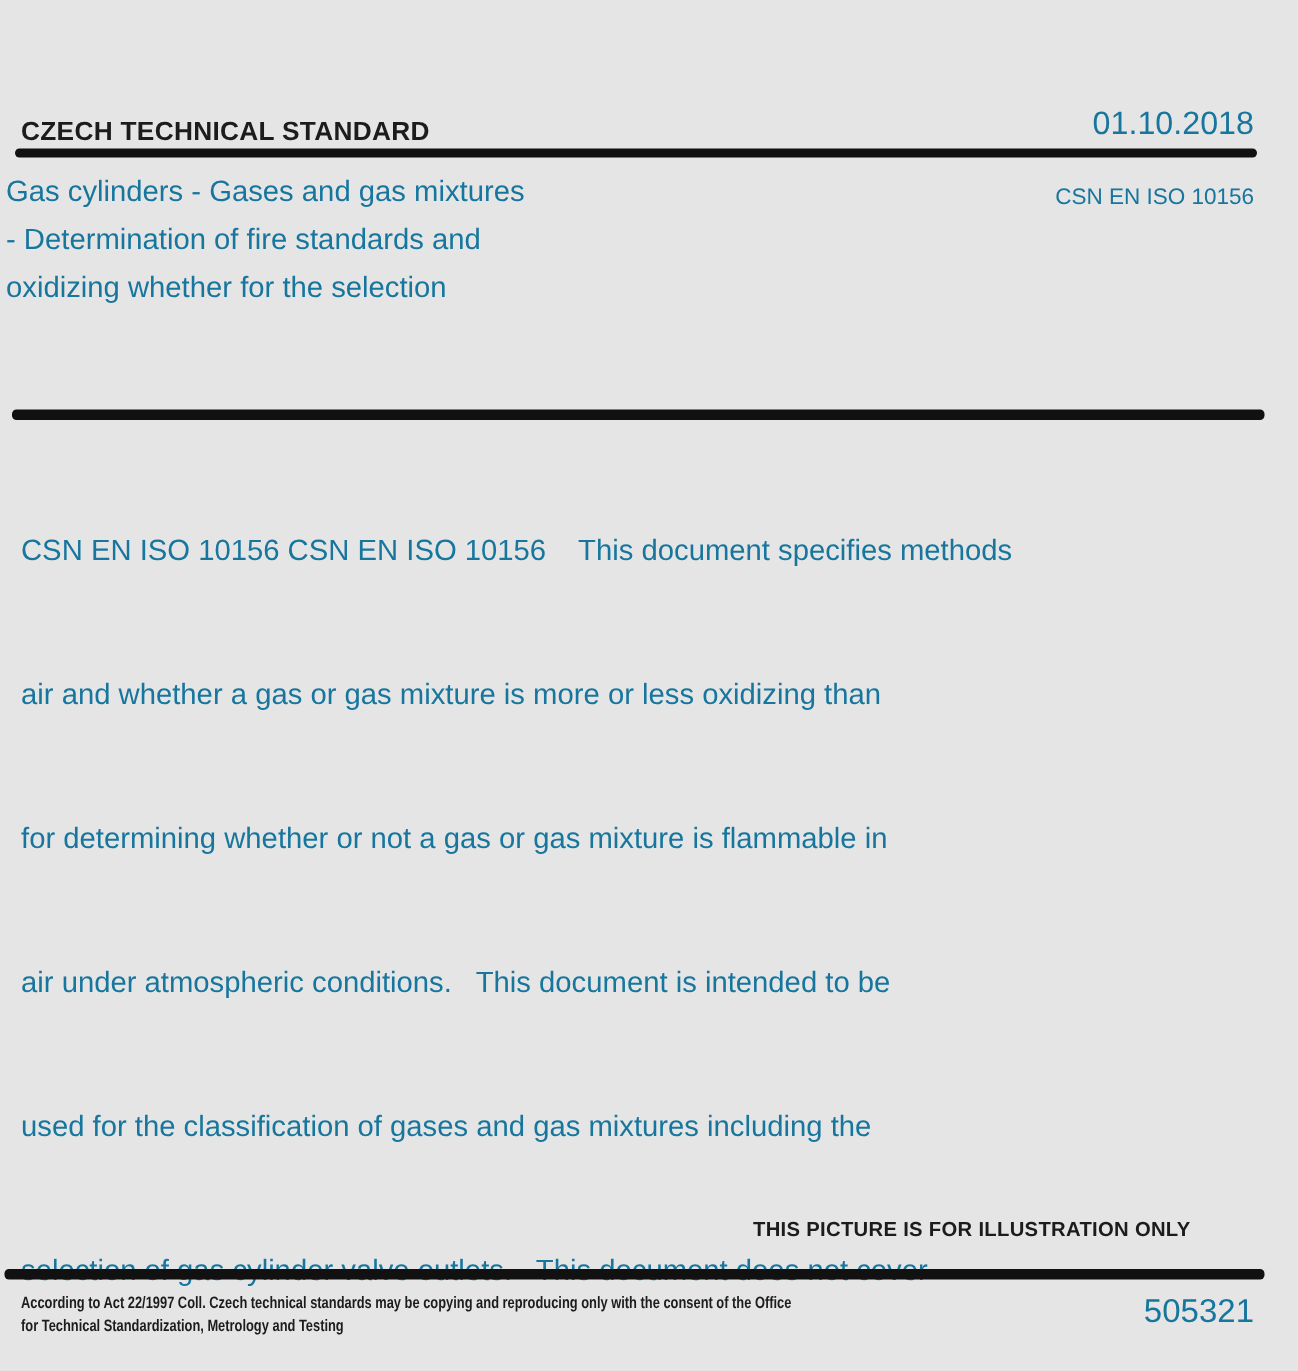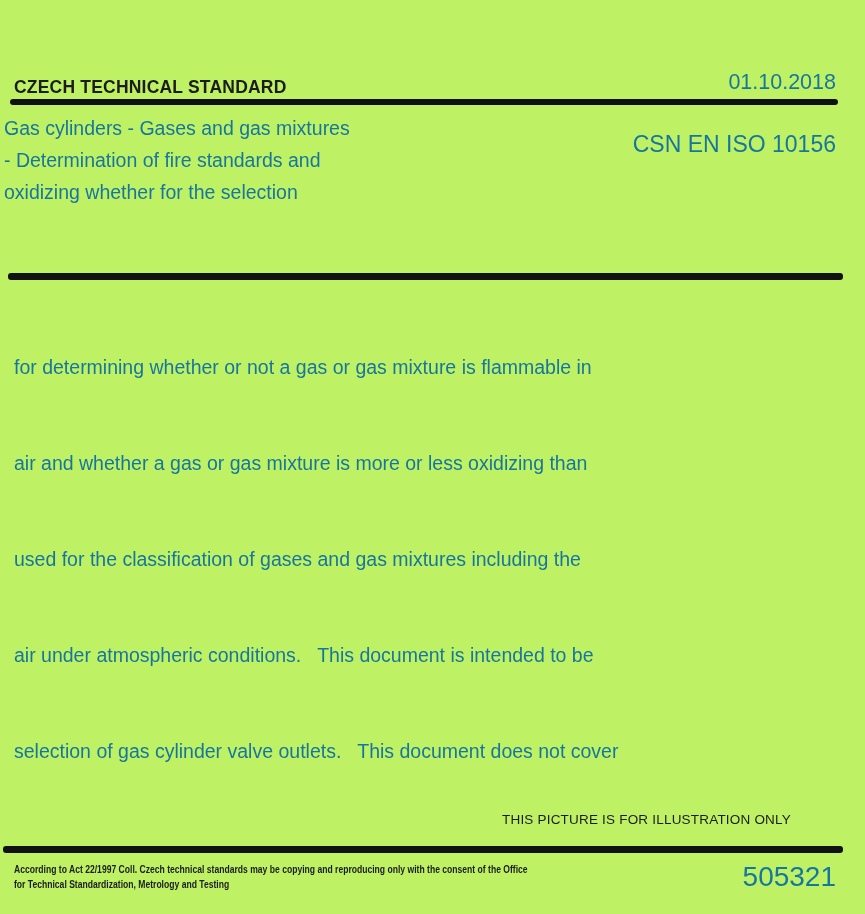--- a/index.html
+++ b/index.html
@@ -4,21 +4,21 @@
 <style>
   html, body {
     margin: 0;
     padding: 0;
     background: #ffffff;
   }
   .page {
     position: relative;
     width: 865px;
     height: 914px;
-    background: #bef264;
+    background: #e5e5e5;
     font-family: "Liberation Sans", sans-serif;
     overflow: hidden;
   }
   .rule {
     position: absolute;
     background: #111111;
     border-radius: 3px;
   }
   .rule-header { top: 99px;  left: 10px; width: 828px; height: 6px; }
   .rule-mid    { top: 273px; left: 8px;  width: 835px; height: 7px; }
@@ -47,44 +47,44 @@
   .title-left {
     position: absolute;
     top: 112px;
     left: 4px;
     color: #17769E;
     font-size: 19.5px;
     line-height: 32px;
   }
   .title-right {
     position: absolute;
-    top: 128px;
+    top: 116px;
     right: 29px;
     text-align: right;
     color: #17769E;
-    font-size: 23px;
+    font-size: 15px;
     line-height: 32px;
   }
 
   .abstract {
     position: absolute;
     top: 287px;
     left: 14px;
     color: #17769E;
     font-size: 19.5px;
     line-height: 32px;
     white-space: pre;
   }
 
   .illustration-note {
     position: absolute;
     top: 812px;
     left: 502px;
     font-size: 13.5px;
-    font-weight: 400;
+    font-weight: 700;
     color: #1c1c1c;
     letter-spacing: 0.2px;
     white-space: nowrap;
   }
 
   .legal {
     position: absolute;
     top: 862px;
     left: 14px;
     font-size: 11px;
@@ -92,21 +92,21 @@
     line-height: 14.5px;
     color: #1c1c1c;
     transform: scaleX(0.78);
     transform-origin: left top;
     white-space: nowrap;
   }
   .order-number {
     position: absolute;
     top: 861px;
     right: 29px;
-    font-size: 28px;
+    font-size: 22px;
     color: #17769E;
     white-space: nowrap;
   }
 </style>
 </head>
 <body>
 
 <div class="page">
 
   <div class="header-title">CZECH TECHNICAL STANDARD</div>
@@ -121,24 +121,25 @@
     <div>oxidizing whether for the selection</div>
   </div>
 
   <div class="title-right">
     <div>CSN EN ISO 10156</div>
   </div>
 
   <div class="rule rule-mid"></div>
 
   <div class="abstract">
+    <div>CSN EN ISO 10156 CSN EN ISO 10156    This document specifies methods</div>
+    <div>air and whether a gas or gas mixture is more or less oxidizing than</div>
     <div>for determining whether or not a gas or gas mixture is flammable in</div>
-    <div>air and whether a gas or gas mixture is more or less oxidizing than</div>
+    <div>air under atmospheric conditions.   This document is intended to be</div>
     <div>used for the classification of gases and gas mixtures including the</div>
-    <div>air under atmospheric conditions.   This document is intended to be</div>
     <div>selection of gas cylinder valve outlets.   This document does not cover</div>
     
     
     
   </div>
 
   <div class="illustration-note">THIS PICTURE IS FOR ILLUSTRATION ONLY</div>
 
   <div class="rule rule-footer"></div>
 

